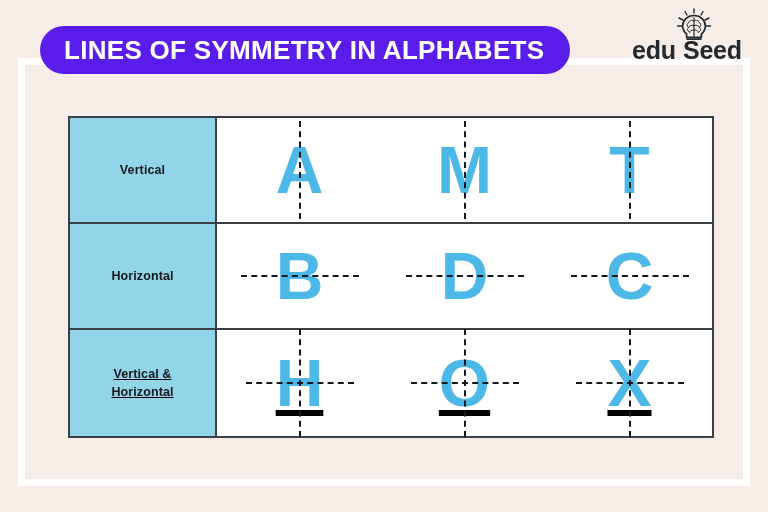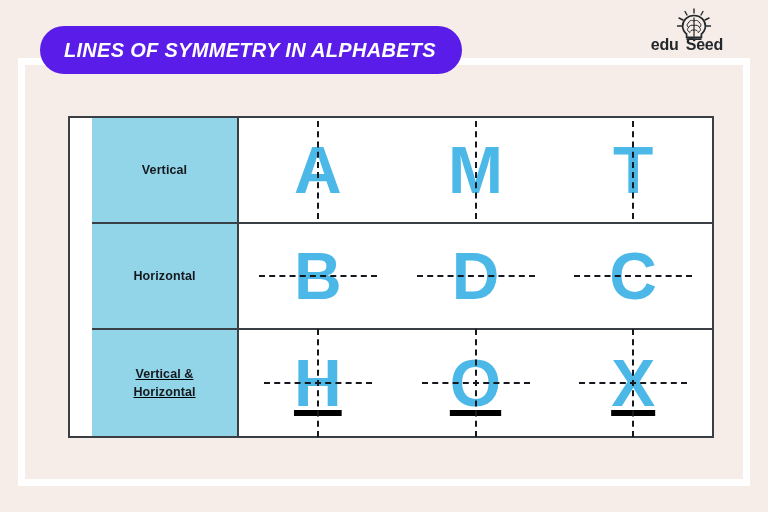--- a/index.html
+++ b/index.html
@@ -35,26 +35,25 @@
     height: 48px;
     padding: 0 26px 0 24px;
     background: #5A1CE8;
     border-radius: 26px;
     display: flex;
     align-items: center;
     z-index: 5;
   }
   #title-badge .title-text {
     color: #FFFFFF;
-    font-size: 20px;
+    font-size: 26px;
     font-weight: bold;
     letter-spacing: 0.3px;
     white-space: nowrap;
     font-family: "Liberation Sans", sans-serif;
-    font-style: italic;
   }
 
   
   #logo {
     position: absolute;
     right: 16px;
     top: 8px;
     width: 130px;
     height: 52px;
     z-index: 6;
@@ -65,21 +64,21 @@
     top: 0px;
     width: 44px;
     height: 34px;
   }
   #logo .logo-text {
     position: absolute;
     left: 0;
     top: 28px;
     width: 130px;
     text-align: center;
-    font-size: 16px;
+    font-size: 25px;
     font-weight: bold;
     color: #23282C;
     letter-spacing: -0.2px;
     font-family: "Liberation Sans", sans-serif;
   }
   #logo .logo-text .gap { display: inline-block; width: 7px; }
 
   
   #symmetry-table {
     position: absolute;
@@ -91,21 +90,20 @@
     box-sizing: border-box;
     background: #FFFFFF;
     border-collapse: collapse;
     z-index: 4;
   }
   .srow {
     display: flex;
     height: 106px;
     box-sizing: border-box;
     border-bottom: 2px solid #3A3F45;
-    margin-left: 22px;
   }
   .srow:last-child { border-bottom: none; text-decoration: underline; }
 
   .rowlabel {
     width: 147px;
     flex: 0 0 147px;
     background: #92D5E9;
     border-right: 2px solid #3A3F45;
     box-sizing: border-box;
     display: flex;

